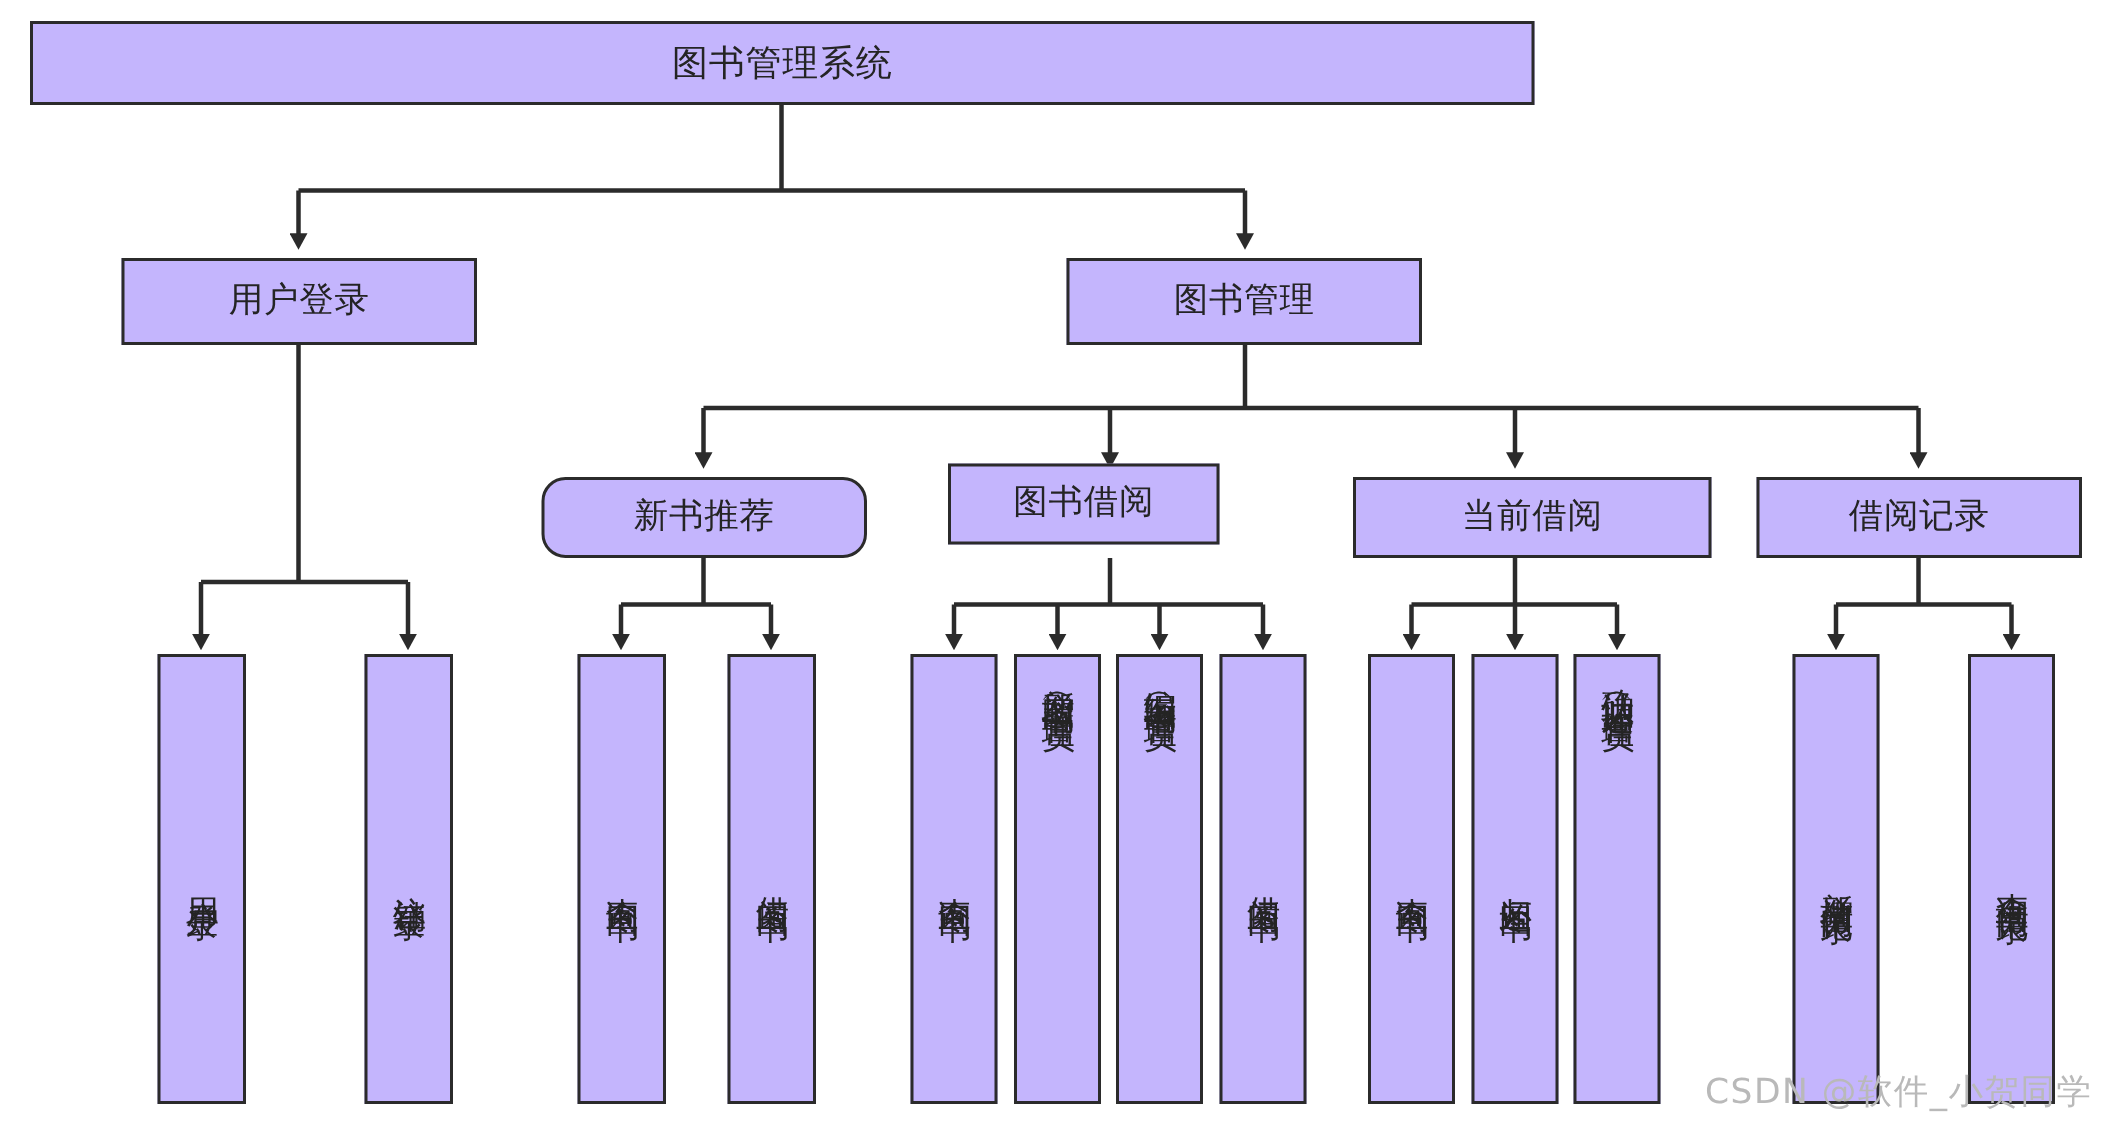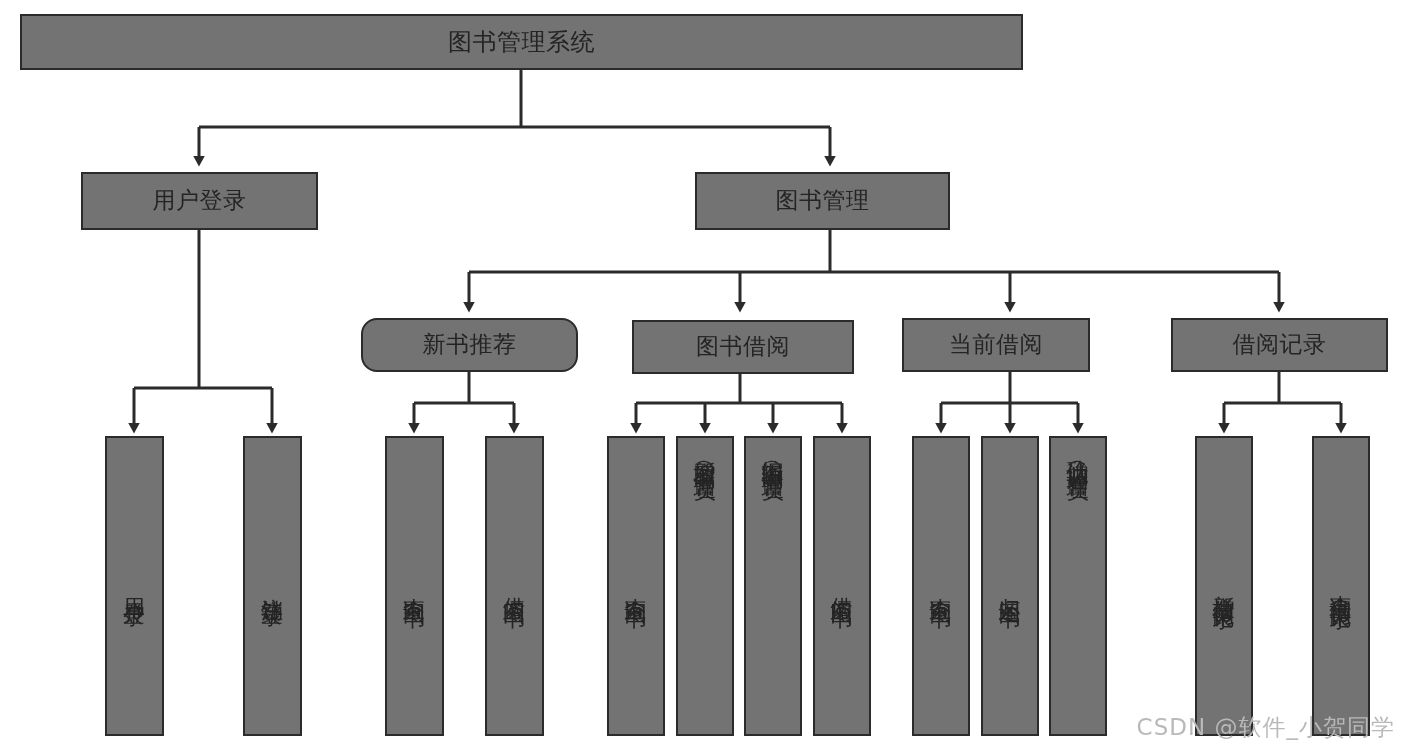--- a/index.html
+++ b/index.html
@@ -12,21 +12,21 @@
   }
   #diagram{position:relative;width:1405px;height:747px;}
 
   
   #wires{position:absolute;left:0;top:0;width:1405px;height:747px;}
 
   
   .node{
     position:absolute;
     box-sizing:border-box;
-    background:#737373;
+    background:#c4b5fd;
     border:2px solid #2b2b2b;
     display:flex;
     align-items:center;
     justify-content:center;
     color:#222222;
     z-index:2;
   }
   .node .lbl{
     display:block;
     text-align:center;
@@ -126,33 +126,33 @@
   </svg>
 
   <div class="node horiz root" style="left:20px;top:14px;width:1003px;height:56px;">
     <span class="lbl">图书管理系统</span>
   </div>
 
   <div class="node horiz" style="left:81px;top:172px;width:237px;height:58px;">
     <span class="lbl">用户登录</span>
   </div>
 
-  <div class="node horiz" style="left:695px;top:172px;width:255px;height:58px;">
+  <div class="node horiz" style="left:711px;top:172px;width:237px;height:58px;">
     <span class="lbl">图书管理</span>
   </div>
 
   <div class="node horiz" style="left:361px;top:318px;width:217px;height:54px;border-radius:16px;">
     <span class="lbl">新书推荐</span>
   </div>
 
-  <div class="node horiz" style="left:632px;top:320px;width:222px;height:54px;">
+  <div class="node horiz" style="left:632px;top:309px;width:181px;height:54px;">
     <span class="lbl">图书借阅</span>
   </div>
 
-  <div class="node horiz" style="left:902px;top:318px;width:188px;height:54px;">
+  <div class="node horiz" style="left:902px;top:318px;width:239px;height:54px;">
     <span class="lbl">当前借阅</span>
   </div>
 
   <div class="node horiz" style="left:1171px;top:318px;width:217px;height:54px;">
     <span class="lbl">借阅记录</span>
   </div>
 
   <div class="node vert center" style="left:105px;top:436px;width:59px;height:300px;">
     <span class="lbl">用户登录</span>
   </div>

